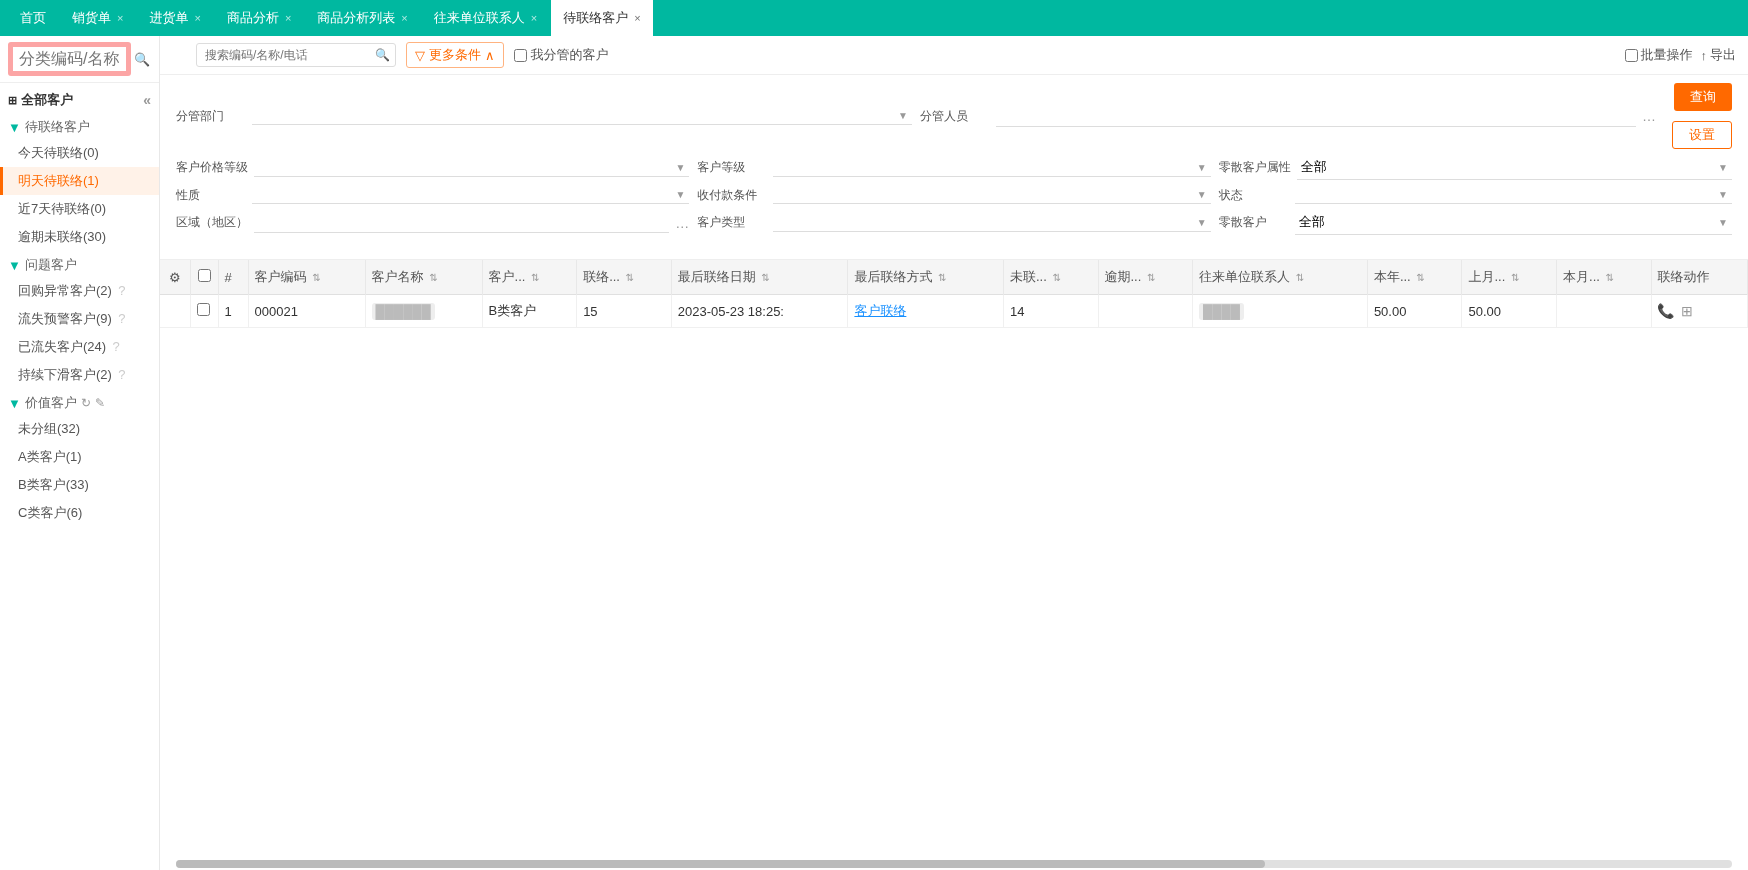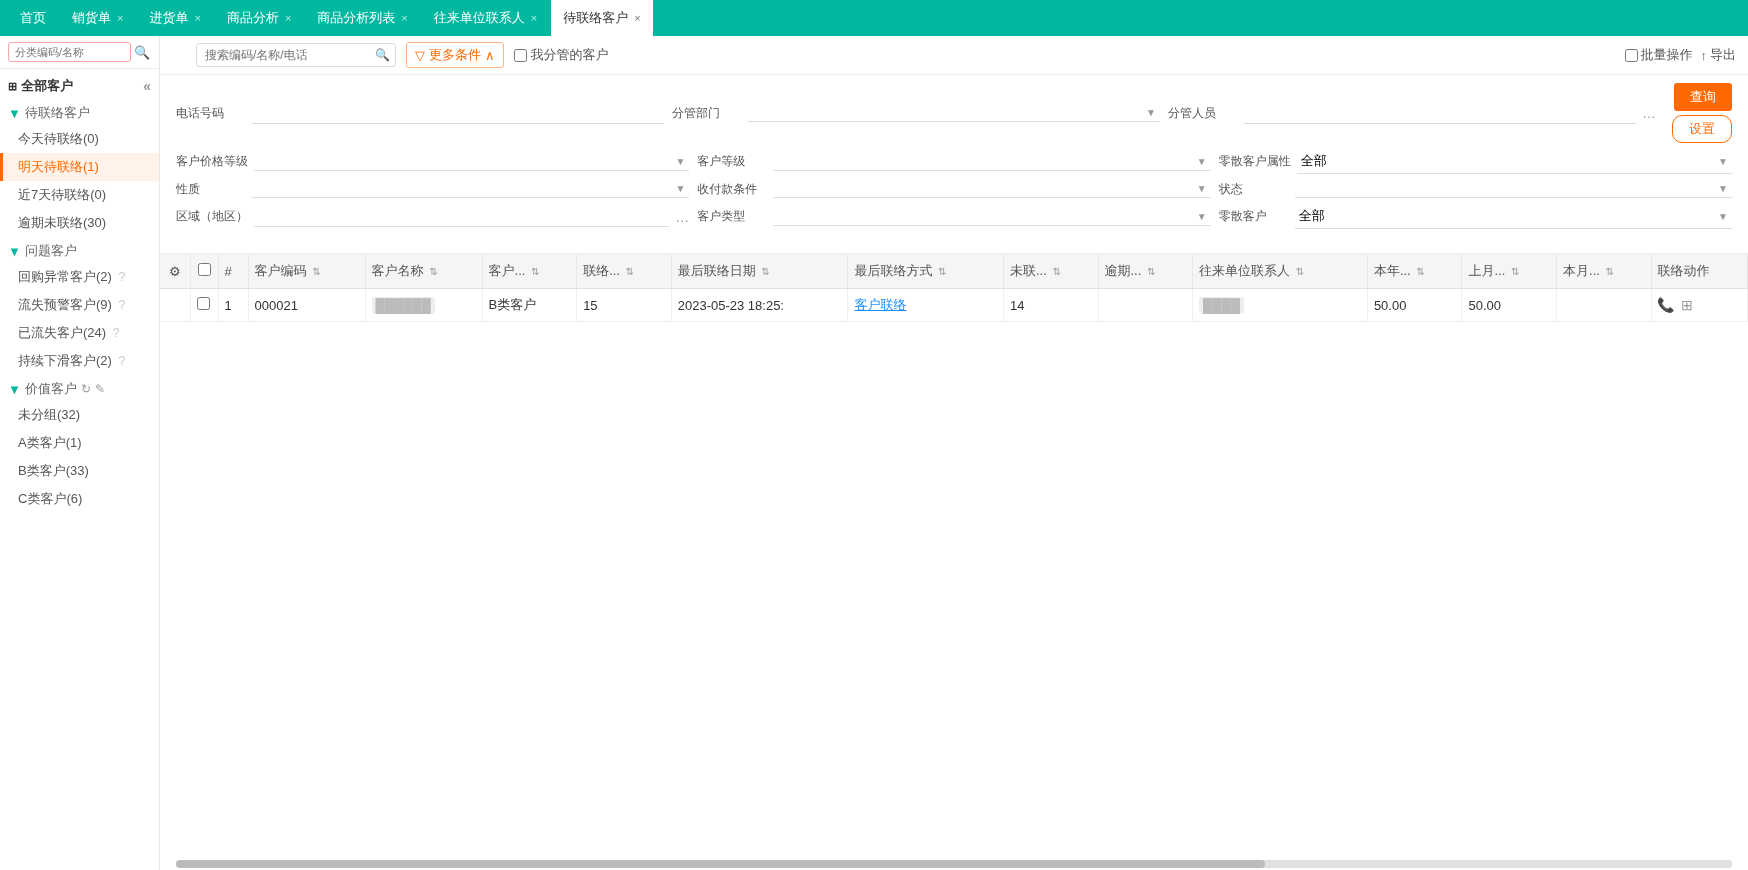--- a/index.html
+++ b/index.html
@@ -43,24 +43,24 @@
       overflow-y: auto;
       flex-shrink: 0;
     }
     .sidebar-search {
       display: flex;
       align-items: center;
       padding: 6px 8px;
       border-bottom: 1px solid #eee;
     }
     .sidebar-search input {
-      border: 1px solid #fca5a5;
+      border: 5px solid #fca5a5;
       border-radius: 3px;
       padding: 3px 6px;
-      font-size: 11px;
+      font-size: 16px;
       width: 100%;
       outline: none;
     }
     .sidebar-search .search-icon { color: #999; margin-left: 4px; cursor: pointer; font-size: 13px; }
     .sidebar-section-header {
       display: flex;
       align-items: center;
       padding: 8px 8px 4px 8px;
       font-weight: bold;
       color: #333;
@@ -210,30 +210,30 @@
       border-radius: 3px;
       padding: 5px 16px;
       font-size: 13px;
       cursor: pointer;
       margin-left: 8px;
     }
     .set-btn {
       background: #fff;
       color: #ff6900;
       border: 1px solid #ff6900;
-      border-radius: 10px;
+      border-radius: 3px;
       padding: 4px 16px;
       font-size: 13px;
       cursor: pointer;
       margin-left: 8px;
     }
     .filter-btn-col {
       display: flex;
       flex-direction: column;
-      gap: 4px;
+      gap: 10px;
       align-items: flex-end;
     }
     .dots-btn { color: #999; cursor: pointer; font-size: 14px; }
 
     
     .table-area {
       flex: 1;
       overflow: auto;
       background: #fff;
       margin: 0;
@@ -459,26 +459,20 @@
         </div>
         <div class="export-btn">
           <span>↑</span>
           <span>导出</span>
         </div>
       </div>
     </div>
 
     <div class="filter-panel">
       <div class="filter-row">
-        <div class="filter-item">
-          <span class="filter-label">电话号码</span>
-          <div class="filter-input-wrap">
-            <input type="text" style="">
-          </div>
-        </div>
         <div class="filter-item">
           <span class="filter-label">分管部门</span>
           <div class="filter-select-wrap">
             <span></span>
             <span class="caret">▼</span>
           </div>
         </div>
         <div class="filter-item">
           <span class="filter-label">分管人员</span>
           <div class="filter-input-wrap">

